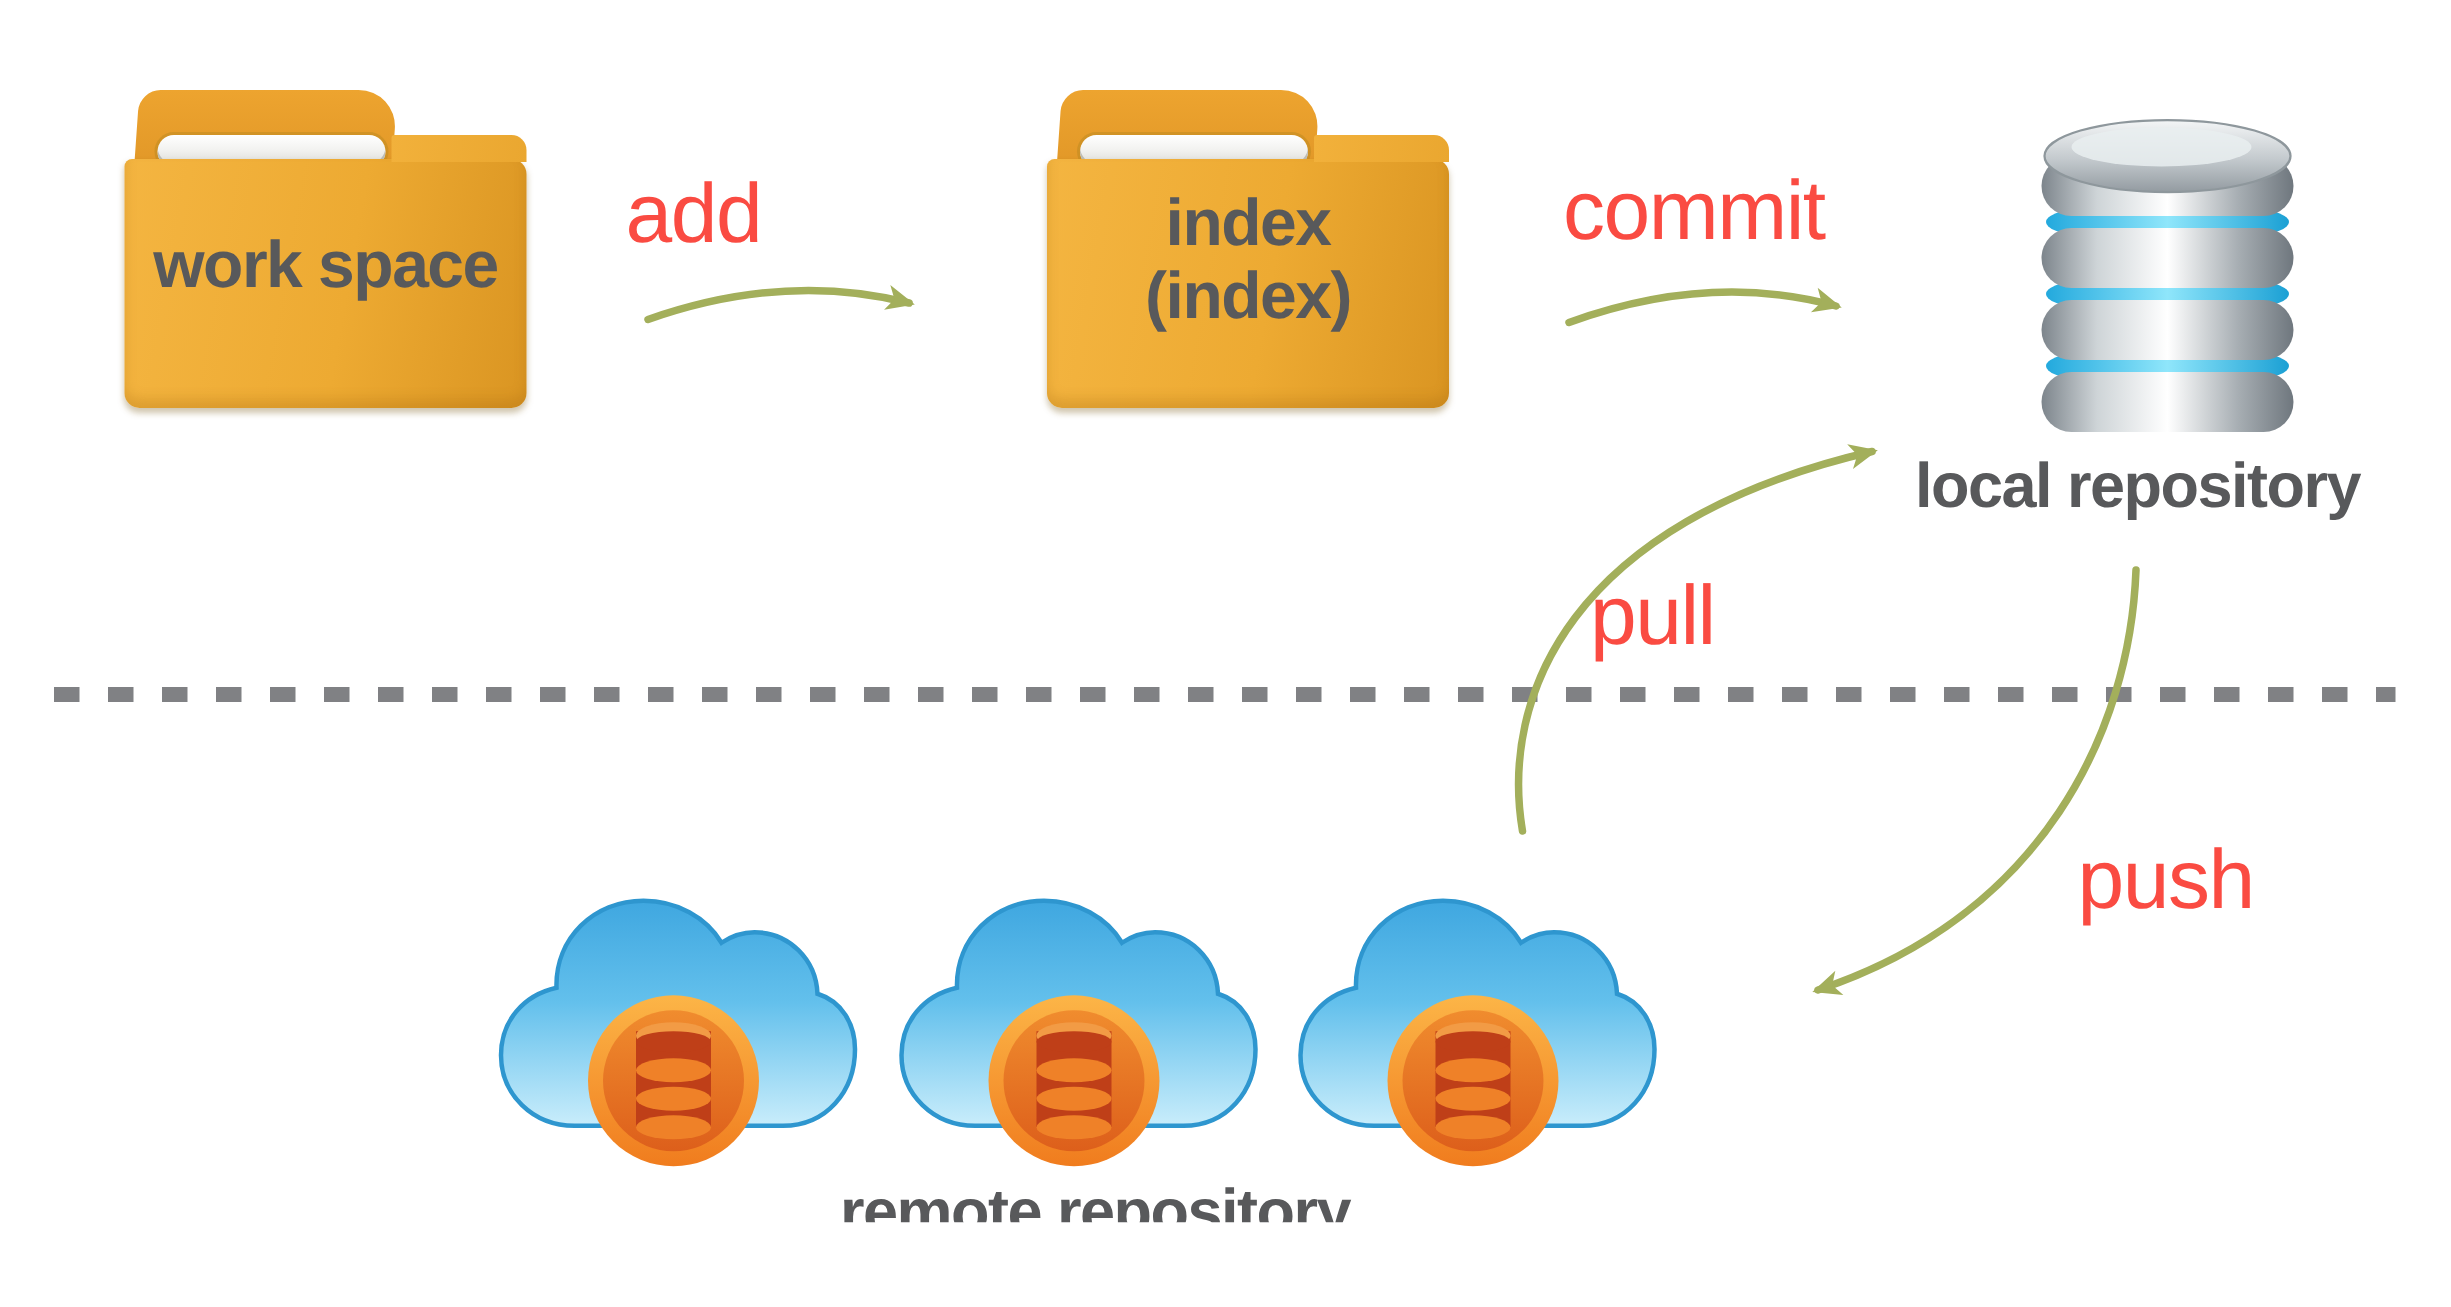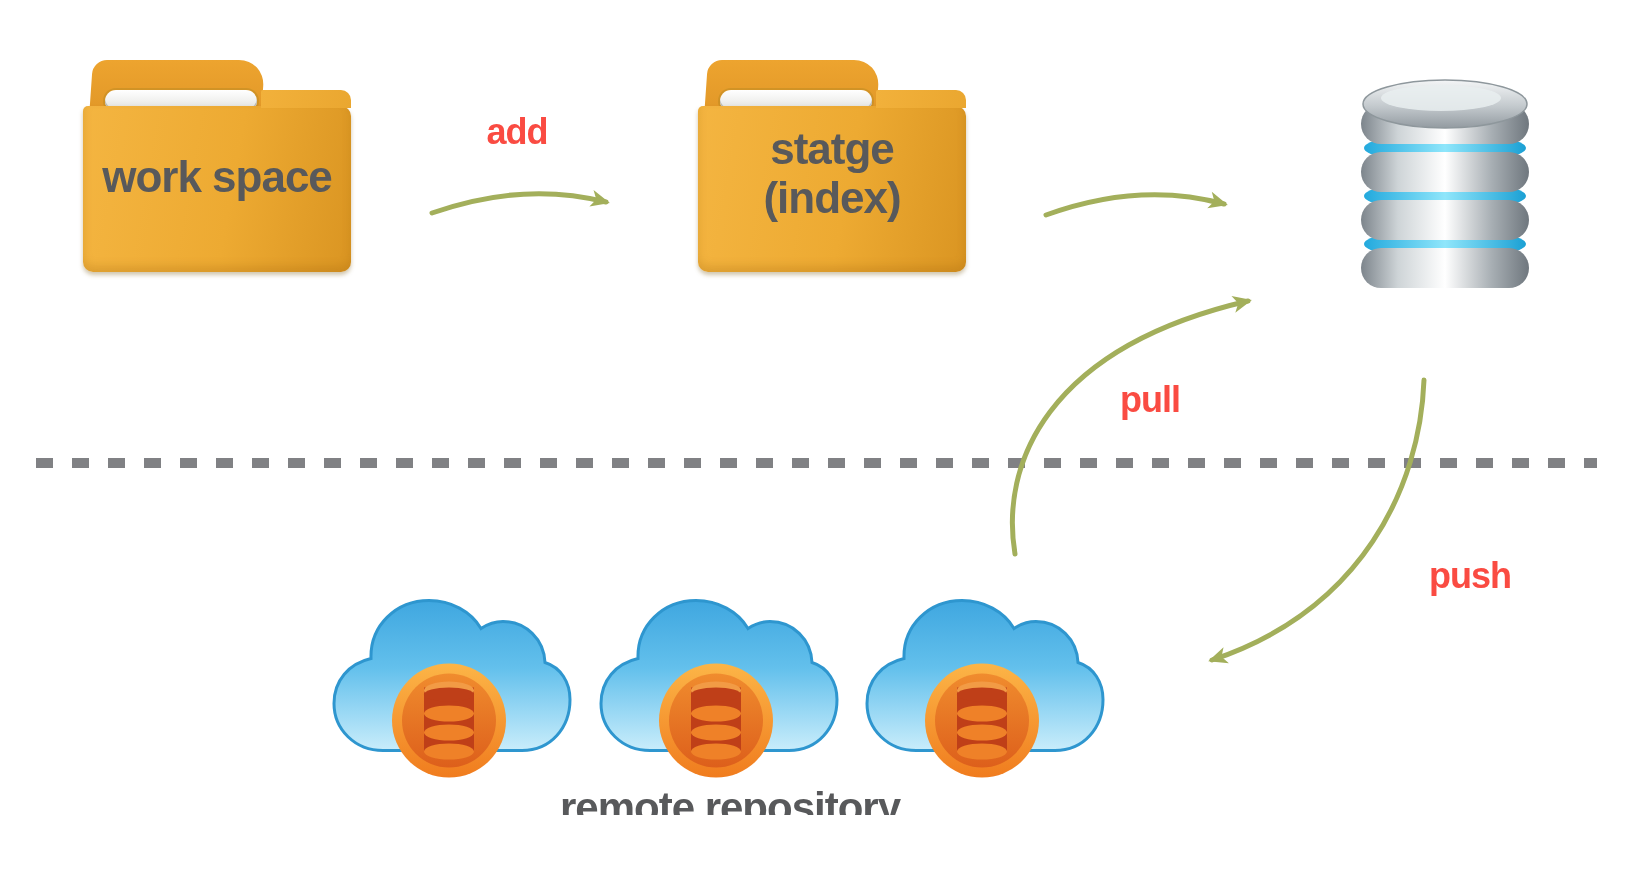--- a/index.html
+++ b/index.html
@@ -11,22 +11,22 @@
   .arrow{fill:none;stroke:var(--arrow-green,#a3af5b);stroke-width:5;stroke-linecap:round;}
   .ah{fill:var(--arrow-green,#a3af5b);}
   .divider{stroke:var(--divider-gray,#808184);stroke-width:10;stroke-dasharray:17 19;}
 
   .node-label{
     position:absolute;z-index:5;text-align:center;
     color:var(--label-gray,#58595b);font-weight:bold;font-size:42px;line-height:1.05;
     letter-spacing:-1px;
   }
   .action-label{
-    position:absolute;z-index:5;text-align:center;
-    color:var(--action-red,#fa4b42);font-weight:bold;font-size:36px;line-height:1;
+    position:absolute;z-index:5;text-align:left;
+    color:var(--action-red,#fa4b42);font-weight:normal;font-size:56px;line-height:1;
     letter-spacing:-1px;
   }
 
   
   .folder{position:absolute;width:268px;height:212px;z-index:2;}
   .folder .tab{
     position:absolute;left:8px;top:0;width:172px;height:58px;
     background:linear-gradient(180deg,#eda42f 0%,#e09627 100%);
     border-radius:14px 26px 0 0;transform:skewX(-4deg);
   }
@@ -77,21 +77,21 @@
     <div class="paper"></div>
     <div class="fbody"></div>
     <div class="flabel">work space</div>
   </div>
 
   <div class="folder two-line" style="left:698px;top:60px;">
     <div class="tab"></div>
     <div class="paper"></div>
     <div class="fbody"></div>
     <div class="flabel">
-      <div>statge</div>
+      <div>index</div>
       <div>(index)</div>
     </div>
   </div>
 
   <svg class="icon-abs" style="left:1357px;top:62px;" width="176" height="236" viewBox="0 0 176 232">
     <defs>
       <linearGradient id="silverH" x1="0" y1="0" x2="1" y2="0">
         <stop offset="0" stop-color="#7d858c"></stop>
           <stop offset="0.22" stop-color="#ced4d7"></stop>
         <stop offset="0.5" stop-color="#ffffff"></stop>
@@ -112,22 +112,24 @@
     <ellipse cx="88" cy="84" rx="81" ry="15" fill="url(#cyanH)"></ellipse>
     <ellipse cx="88" cy="132" rx="81" ry="15" fill="url(#cyanH)"></ellipse>
     <ellipse cx="88" cy="180" rx="81" ry="15" fill="url(#cyanH)"></ellipse>
     <rect x="4" y="40" width="168" height="40" rx="20" fill="url(#silverH)"></rect>
     <rect x="4" y="88" width="168" height="40" rx="20" fill="url(#silverH)"></rect>
     <rect x="4" y="136" width="168" height="40" rx="20" fill="url(#silverH)"></rect>
     <rect x="4" y="184" width="168" height="40" rx="20" fill="url(#silverH)"></rect>
     <ellipse cx="88" cy="40" rx="82" ry="24" fill="url(#silverTop)" stroke="#8e979c" stroke-width="1.5"></ellipse>
     <ellipse cx="84" cy="34" rx="60" ry="13" fill="#e9eef0" opacity="0.85"></ellipse>
   </svg>
+  <div class="node-label" style="left:1240px;top:302px;width:370px;">local repository</div>
 
   <div class="action-label" style="left:417px;top:114px;width:200px;">add</div>
+  <div class="action-label" style="left:1042px;top:112px;width:200px;">commit</div>
   <div class="action-label" style="left:1385px;top:558px;width:170px;">push</div>
   <div class="action-label" style="left:1060px;top:382px;width:180px;">pull</div>
 
   <svg width="0" height="0" style="position:absolute;">
     <defs>
       <linearGradient id="cloudG" x1="0" y1="0" x2="0" y2="1">
         <stop offset="0" stop-color="#3fa7e0"></stop>
           <stop offset="0.45" stop-color="#63c0ec"></stop>
         <stop offset="1" stop-color="#c9edfb"></stop>
       </linearGradient>

